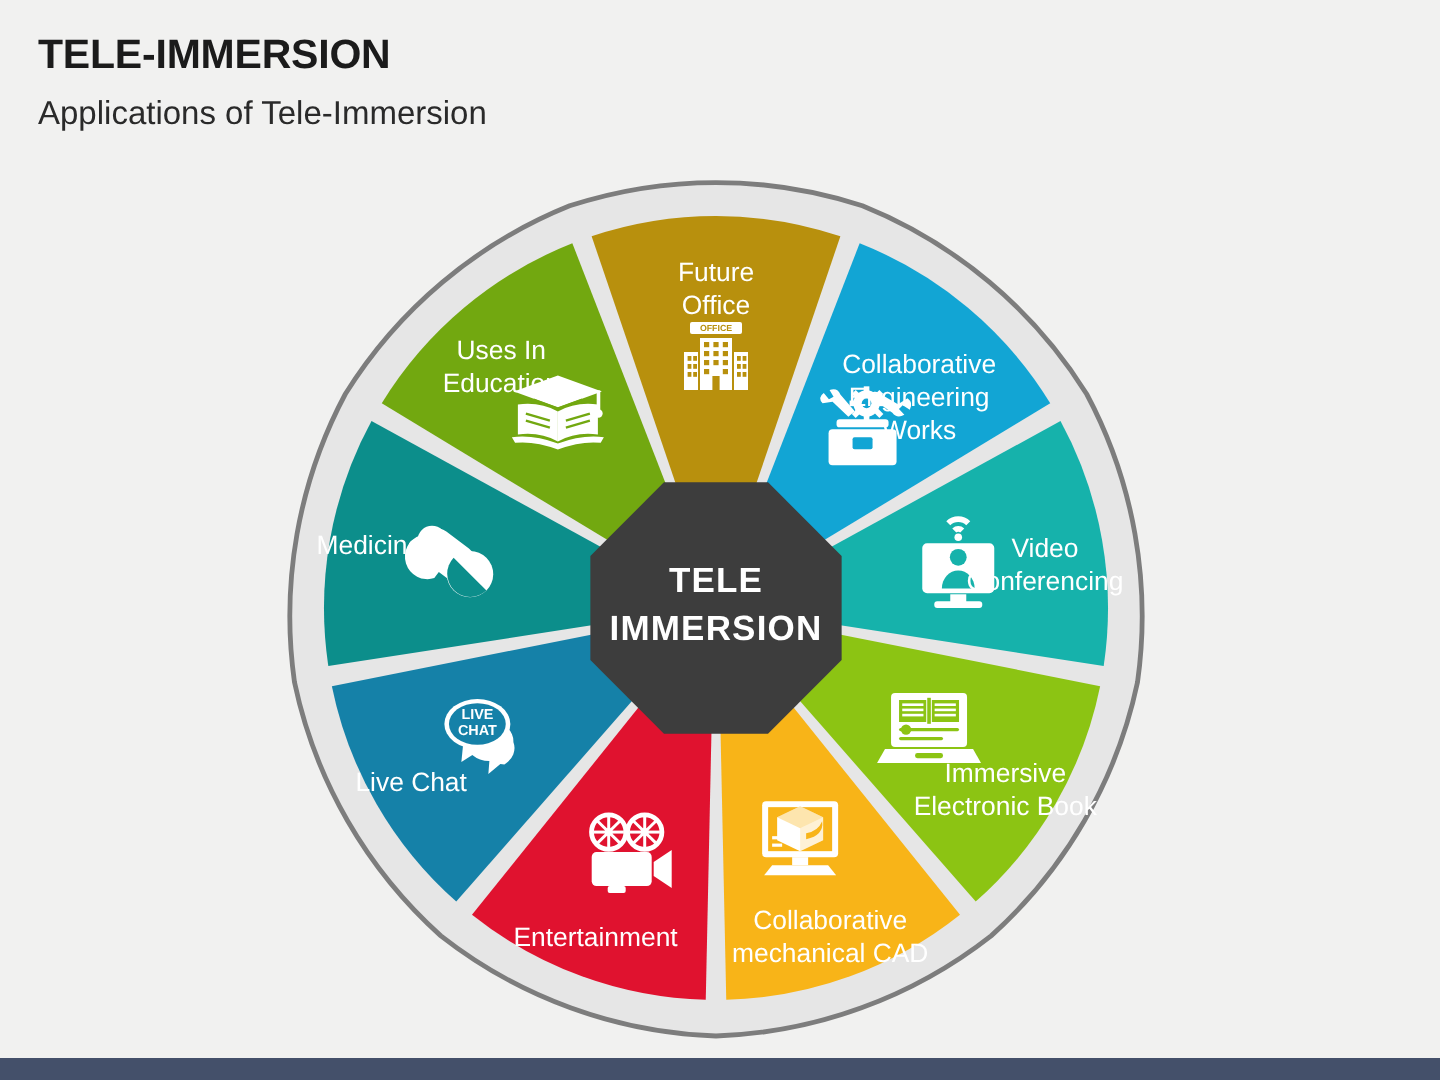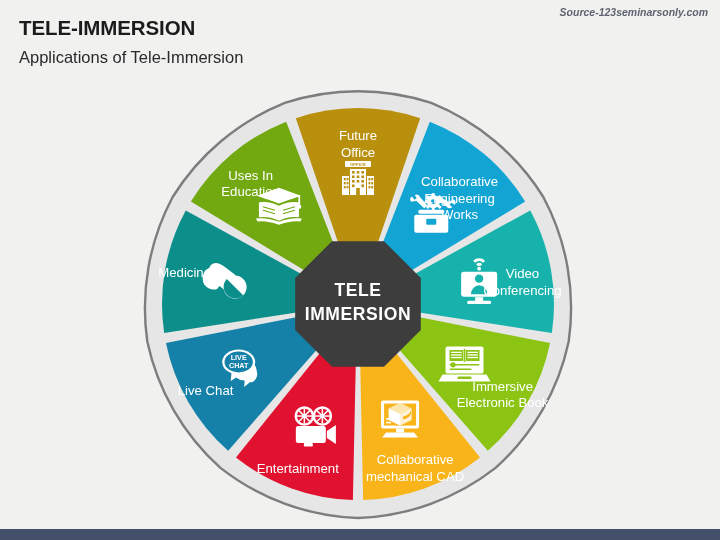--- a/index.html
+++ b/index.html
@@ -81,21 +81,20 @@
   }
   .icon-g { fill: #ffffff; }
 </style>
 </head>
 <body style="background: rgb(241, 241, 240);">
 
 <div id="slide">
 
   <div id="subtitle">Applications of Tele-Immersion</div>
   <div id="title">TELE-IMMERSION</div>
-  <div id="source">Source-123seminarsonly.com</div>
 
   <div id="diagram">
     <svg id="svgroot" width="480" height="465" viewBox="0 0 480 465" xmlns="http://www.w3.org/2000/svg">
       <g id="ring-layer">
           <path d="M 166.81 30.91 A 236 236 0 0 1 313.19 30.91 A 236 236 0 0 1 425.33 125 A 236 236 0 0 1 450.75 269.16 A 236 236 0 0 1 377.56 395.93 A 236 236 0 0 1 240 446 A 236 236 0 0 1 102.44 395.93 A 236 236 0 0 1 29.25 269.16 A 236 236 0 0 1 54.67 125 A 236 236 0 0 1 166.81 30.91 Z" fill="#e6e6e6" stroke="#7d7d7d" stroke-width="2.4" stroke-linejoin="round"></path>
         </g>
       <g id="petal-layer">
           <g>
             <path d="M 220.94 173 L 259.06 173 L 302.19 46.13 A 196 196 0 0 0 177.81 46.13 Z" fill="#b8900d"></path>
             <g transform="translate(240,109)" class="icon-g">

